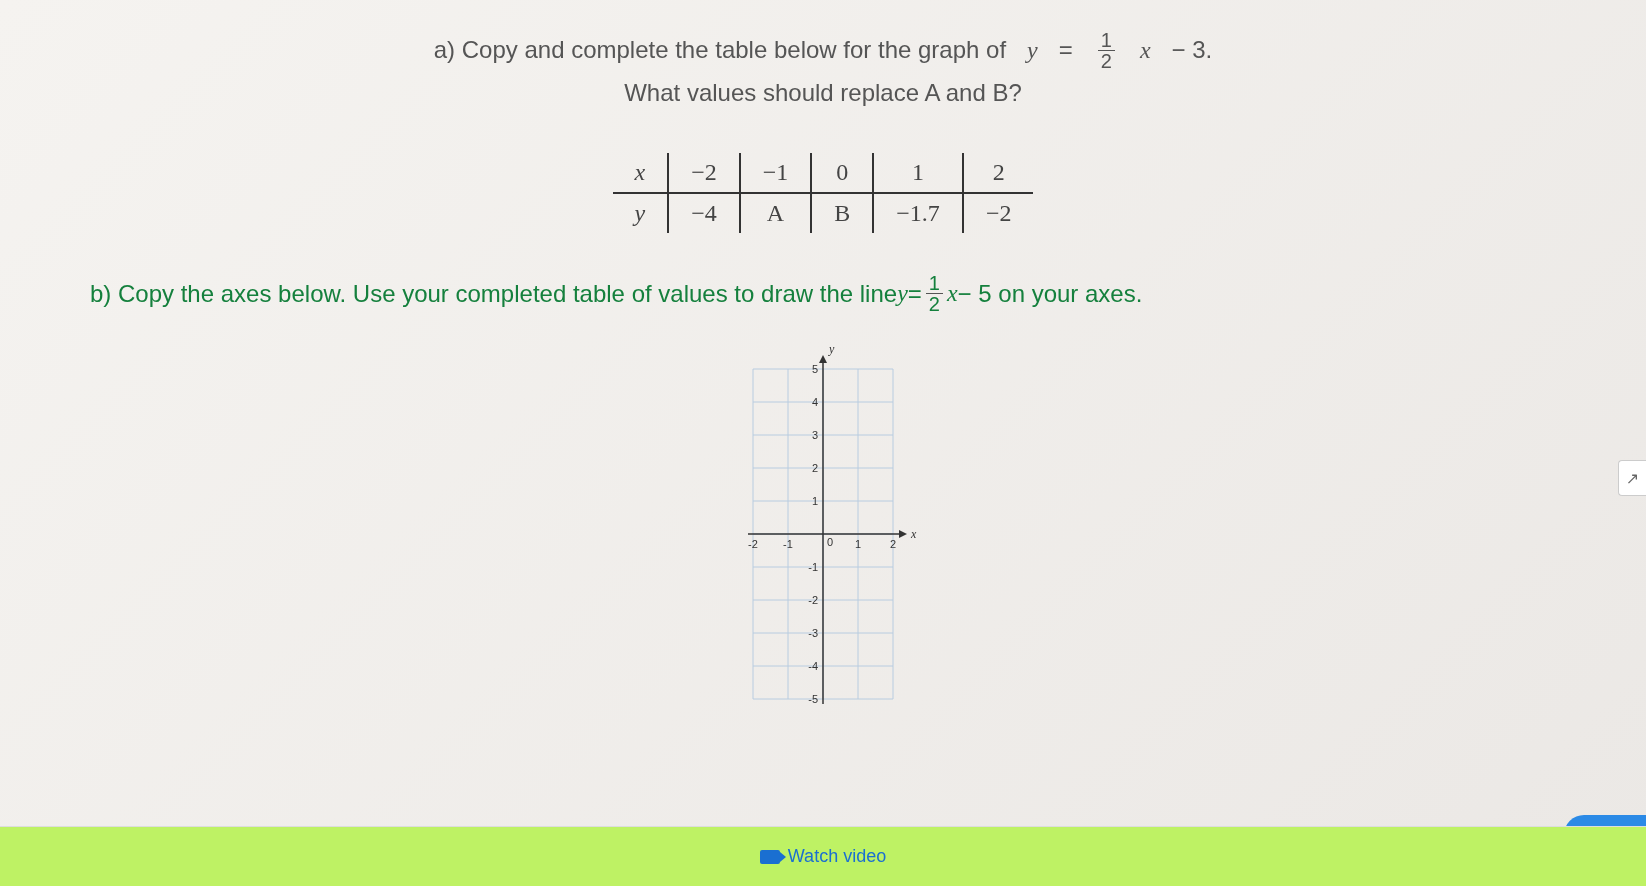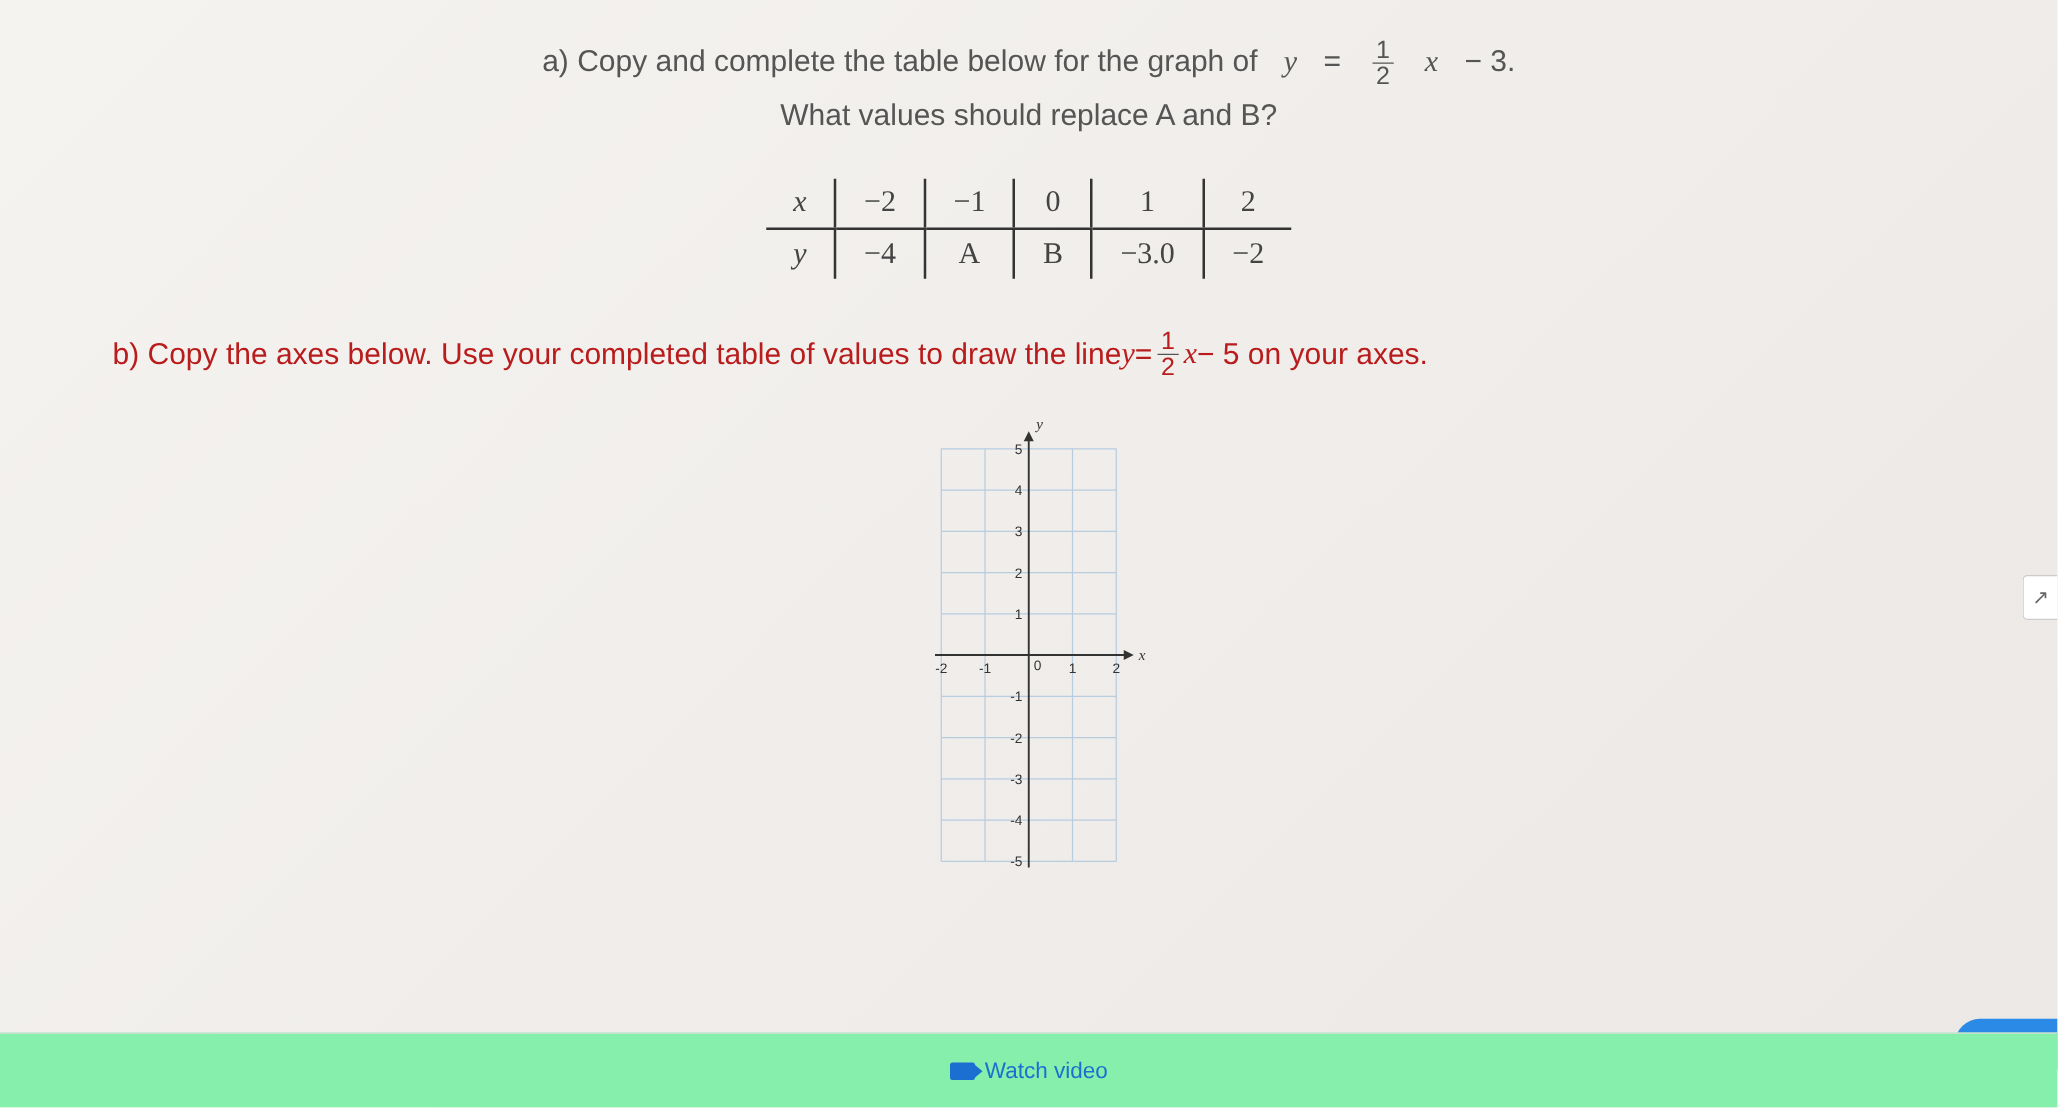--- a/index.html
+++ b/index.html
@@ -38,21 +38,21 @@
     font-size: 20px;
     line-height: 1;
   }
   .frac .num { border-bottom: 1.5px solid #555; padding: 0 3px; }
   .frac .den { padding: 0 3px; }
   .ital { font-style: italic; font-family: 'Times New Roman', serif; }
   .question-a2 {
     text-align: center;
     font-size: 24px;
     color: #555;
-    margin-bottom: 36px;
+    margin-bottom: 46px;
   }
   .table-wrap {
     display: flex;
     justify-content: center;
     margin-bottom: 40px;
   }
   table.values {
     border-collapse: collapse;
     font-size: 24px;
   }
@@ -60,21 +60,21 @@
     padding: 6px 22px;
     text-align: center;
     color: #444;
     font-family: 'Times New Roman', serif;
   }
   table.values tr:first-child td { border-bottom: 2px solid #333; }
   table.values td + td { border-left: 2px solid #333; }
   .hdr { font-style: italic; }
   .question-b {
     font-size: 24px;
-    color: #b91c1c;
+    color: #15803d;
     margin-bottom: 30px;
     display: flex;
     align-items: center;
     flex-wrap: wrap;
   }
   .chart-area {
     display: flex;
     justify-content: center;
     margin-top: 10px;
   }
@@ -83,21 +83,21 @@
   .grid-line { stroke: #b8cce0; stroke-width: 1; }
   .tick-label { font-size: 11px; fill: #333; font-family: Arial, sans-serif; }
   .axis-label { font-size: 12px; fill: #333; font-style: italic; font-family: 'Times New Roman', serif; }
   .arrow { fill: #333; }
   .footer-bar {
     position: absolute;
     bottom: 0;
     left: 0;
     right: 0;
     height: 60px;
-    background: #86efac;
+    background: #bef264;
     border-top: 1px solid #ddd;
     display: flex;
     align-items: center;
     justify-content: center;
   }
   .watch-video {
     display: inline-flex;
     align-items: center;
     gap: 8px;
     color: #1a6fd1;
@@ -177,21 +177,21 @@
         <td>−1</td>
         <td>0</td>
         <td>1</td>
         <td>2</td>
       </tr>
       <tr>
         <td class="hdr">y</td>
         <td>−4</td>
         <td>A</td>
         <td>B</td>
-        <td>−3.0</td>
+        <td>−1.7</td>
         <td>−2</td>
       </tr>
     </tbody>
       </table>
   </div>
 
   <div class="question-b">
     <span>b) Copy the axes below. Use your completed table of values to draw the line </span>
     <span class="ital">y</span>
     <span> = </span>

